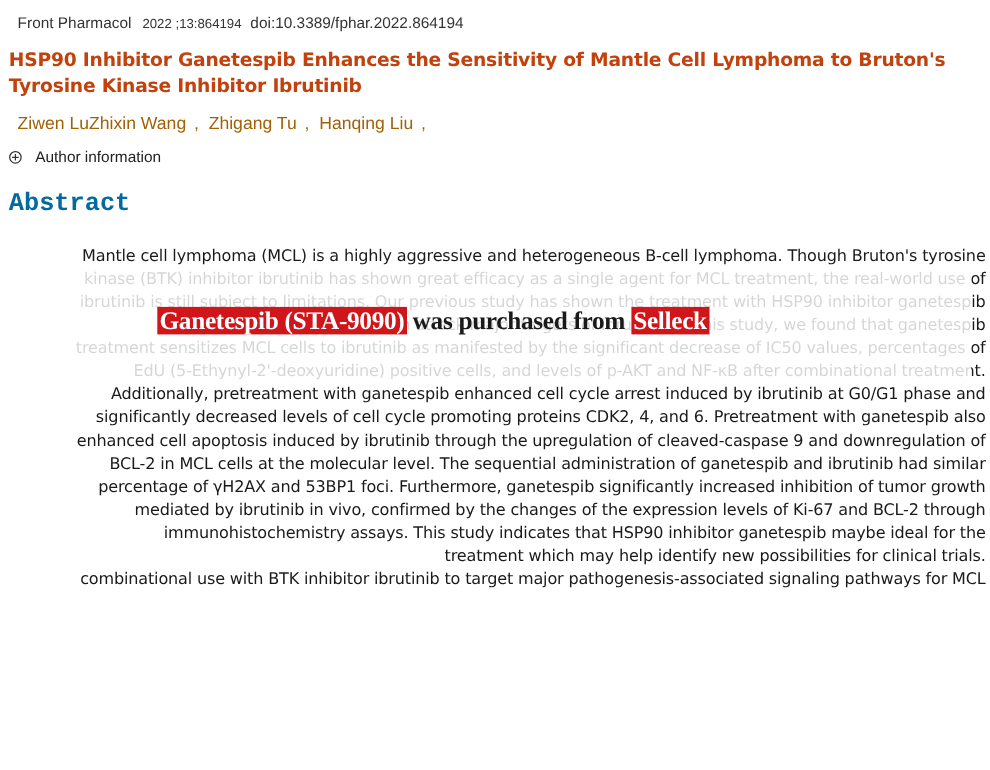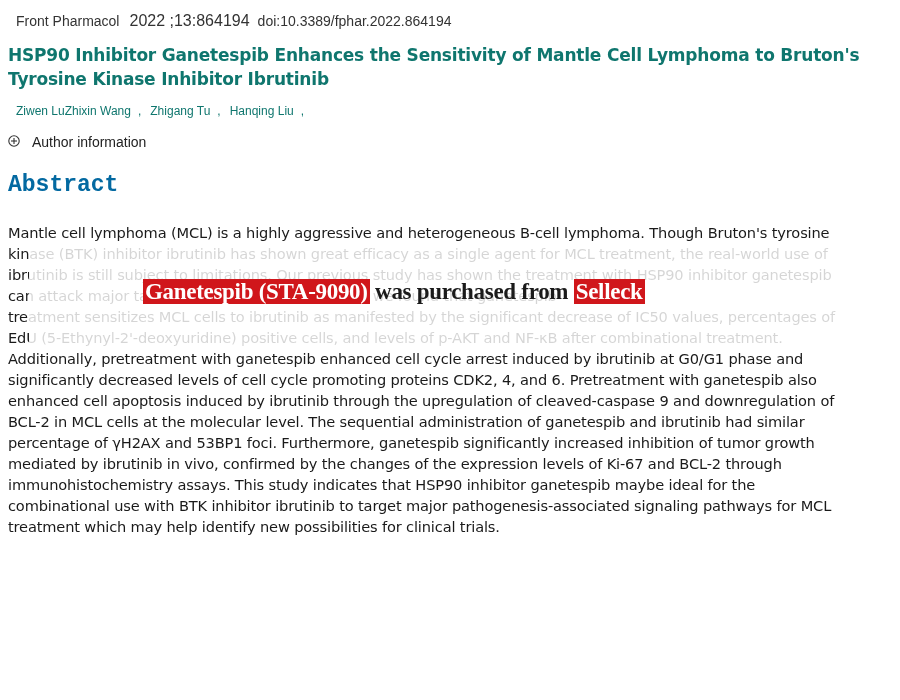--- a/index.html
+++ b/index.html
@@ -23,58 +23,59 @@
     }
     .journal-line {
       position: absolute;
       left: 16px;
       top: 12px;
       font-size: 14px;
       color: #333;
       white-space: nowrap;
     }
     .journal-line .vol {
-      font-size: 16px;
+      font-size: 12px;
       margin: 0 8px 0 10px;
     }
     .journal-line .doi {
       font-size: 14px;
       margin-top: 32px;
     }
     .title {
       position: absolute;
       left: 8px;
       top: 43px;
       width: 880px;
       font-family: "DejaVu Sans", sans-serif;
       font-weight: bold;
       font-size: 17px;
       line-height: 24px;
-      color: #0f766e;
+      color: #c2410c;
       margin: 0;
       letter-spacing: -0.2px;
     }
     .authors {
       position: absolute;
       left: 16px;
       top: 104px;
-      font-size: 12px;
-      color: #0f766e;
+      font-size: 16px;
+      color: #a16207;
       white-space: nowrap;
     }
     .authors .sep {
       margin: 0 9px 0 7px;
     }
     .author-info {
       position: absolute;
       left: 8px;
       top: 134px;
       font-size: 14px;
       color: #222;
       display: flex;
+      align-items: center;
       cursor: pointer;
     }
     .author-info .plus-icon {
       width: 12px;
       height: 12px;
       margin-right: 12px;
       display: inline-block;
     }
     .abstract-heading {
       position: absolute;
@@ -94,20 +95,21 @@
       font-family: "DejaVu Sans", sans-serif;
       font-size: 14.6px;
       line-height: 21px;
       color: #1a1a1a;
       margin: 0;
       letter-spacing: -0.15px;
     }
     .abstract-body .line {
       display: block;
       white-space: nowrap;
+      text-align: right;
     }
     
     .overlay {
       position: absolute;
       left: 29px;
       top: 245px;
       width: 854px;
       height: 104px;
       background: rgba(255,255,255,0.82);
     }
@@ -164,22 +166,22 @@
     <span class="line">can attack major targets of ibrutinib. In this study, we found that ganetespib</span>
     <span class="line">treatment sensitizes MCL cells to ibrutinib as manifested by the significant decrease of IC50 values, percentages of</span>
     <span class="line">EdU (5-Ethynyl-2'-deoxyuridine) positive cells, and levels of p-AKT and NF-κB after combinational treatment.</span>
     <span class="line">Additionally, pretreatment with ganetespib enhanced cell cycle arrest induced by ibrutinib at G0/G1 phase and</span>
     <span class="line">significantly decreased levels of cell cycle promoting proteins CDK2, 4, and 6. Pretreatment with ganetespib also</span>
     <span class="line">enhanced cell apoptosis induced by ibrutinib through the upregulation of cleaved-caspase 9 and downregulation of</span>
     <span class="line">BCL-2 in MCL cells at the molecular level. The sequential administration of ganetespib and ibrutinib had similar</span>
     <span class="line">percentage of γH2AX and 53BP1 foci. Furthermore, ganetespib significantly increased inhibition of tumor growth</span>
     <span class="line">mediated by ibrutinib in vivo, confirmed by the changes of the expression levels of Ki-67 and BCL-2 through</span>
     <span class="line">immunohistochemistry assays. This study indicates that HSP90 inhibitor ganetespib maybe ideal for the</span>
+    <span class="line">treatment which may help identify new possibilities for clinical trials.</span>
     <span class="line">combinational use with BTK inhibitor ibrutinib to target major pathogenesis-associated signaling pathways for MCL</span>
-    <span class="line">treatment which may help identify new possibilities for clinical trials.</span>
   </div>
 
   <div class="overlay"></div>
 
   <div class="promo-banner">
     <span class="hl">Ganetespib (STA-9090)</span><span> was purchased from </span><span class="hl">Selleck</span>
   </div>
 
 </div>
 

